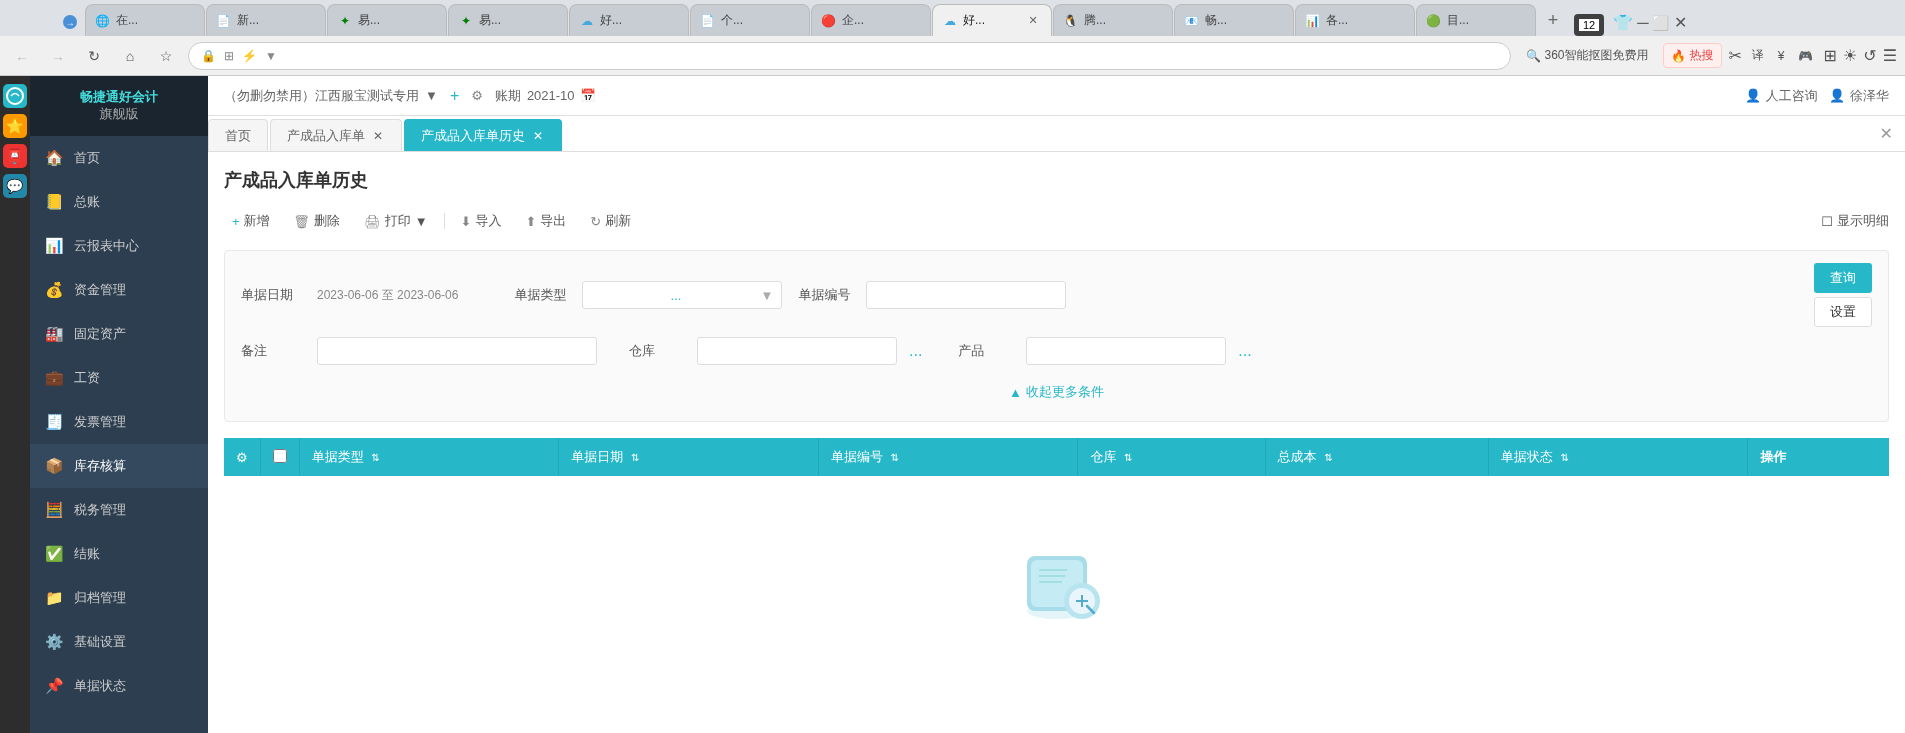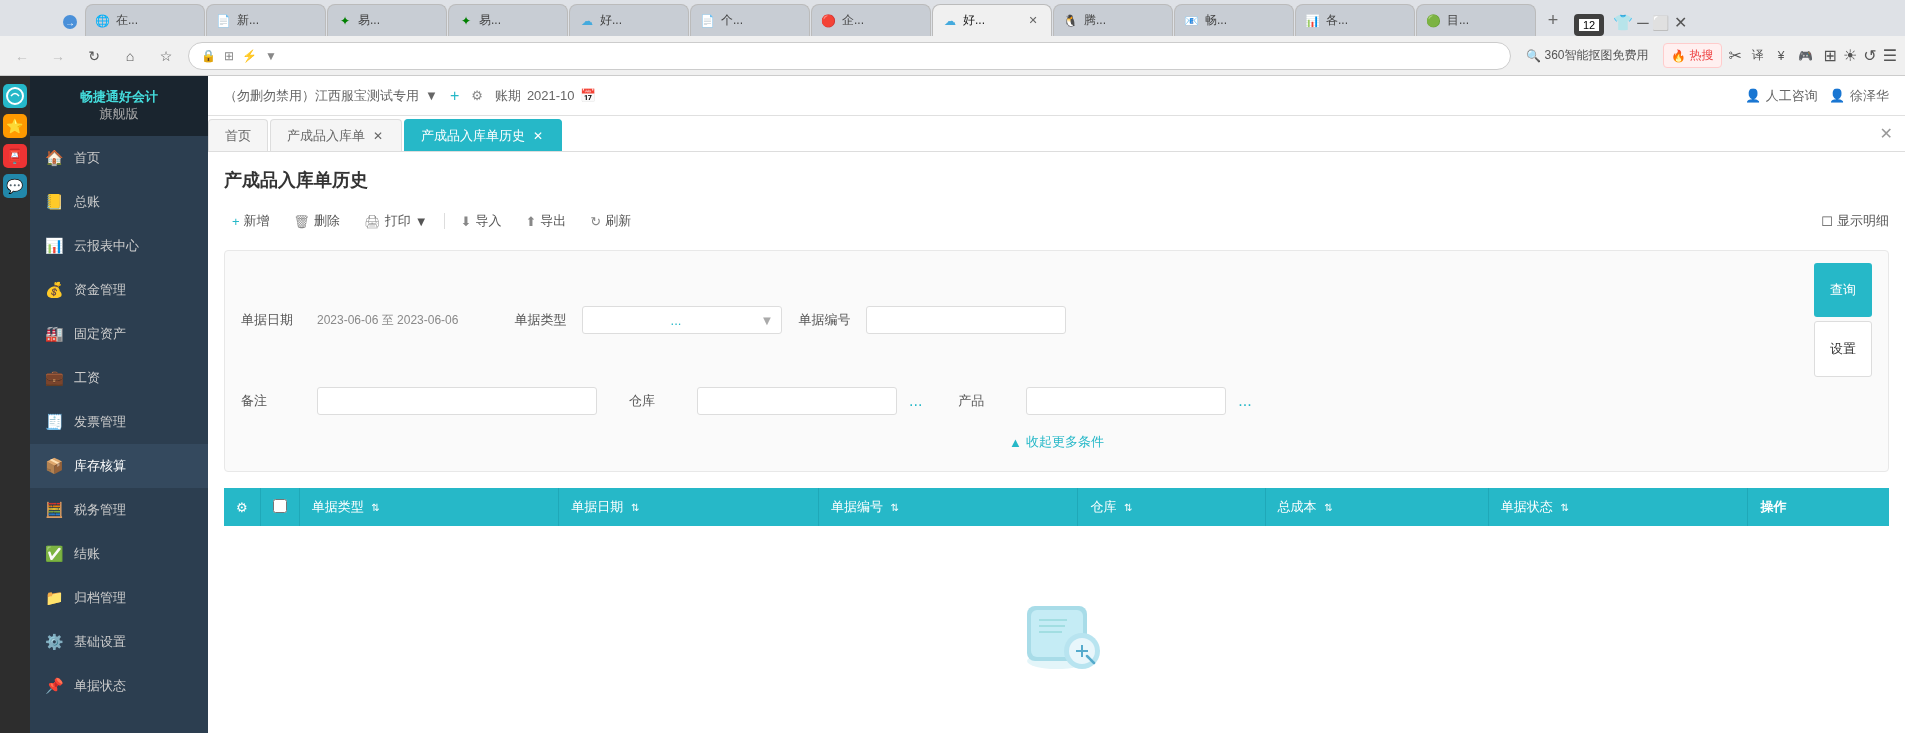--- a/index.html
+++ b/index.html
@@ -68,22 +68,22 @@
     
     .page-content { flex: 1; overflow-y: auto; background: #fff; padding: 16px; }
 
     
     .page-title { font-size: 18px; font-weight: bold; color: #333; margin-bottom: 16px; }
 
     
     .page-toolbar { display: flex; align-items: center; gap: 8px; margin-bottom: 16px; flex-wrap: wrap; }
     .toolbar-action { display: flex; align-items: center; gap: 4px; color: #555; font-size: 13px; cursor: pointer; padding: 4px 8px; }
     .toolbar-sep { width: 1px; height: 16px; background: #ddd; }
-    .btn-query { background: #26b8c8; color: #fff; border: none; padding: 18px 16px; border-radius: 3px; cursor: pointer; font-size: 13px; }
-    .btn-setting { background: #fff; color: #333; border: 1px solid #ddd; padding: 18px 14px; border-radius: 3px; cursor: pointer; font-size: 13px; }
+    .btn-query { background: #26b8c8; color: #fff; border: none; padding: 6px 16px; border-radius: 3px; cursor: pointer; font-size: 13px; }
+    .btn-setting { background: #fff; color: #333; border: 1px solid #ddd; padding: 5px 14px; border-radius: 3px; cursor: pointer; font-size: 13px; }
     .display-toggle { display: flex; align-items: center; gap: 4px; color: #555; font-size: 13px; cursor: pointer; margin-left: auto; }
 
     
     .filter-area { border: 1px solid #e8e8e8; border-radius: 4px; padding: 12px 16px; background: #fafafa; margin-bottom: 16px; }
     .filter-row { display: flex; align-items: center; gap: 16px; margin-bottom: 10px; }
     .filter-row:last-child { margin-bottom: 0; }
     .filter-label { color: #555; font-size: 13px; min-width: 60px; }
     .date-btns { display: flex; align-items: center; gap: 4px; }
     .date-btn { padding: 3px 10px; font-size: 12px; border: 1px solid #ddd; border-radius: 3px; cursor: pointer; color: #555; background: #fff; }
     .date-btn.active { background: #26b8c8; color: #fff; border-color: #26b8c8; border-radius: 12px; }

